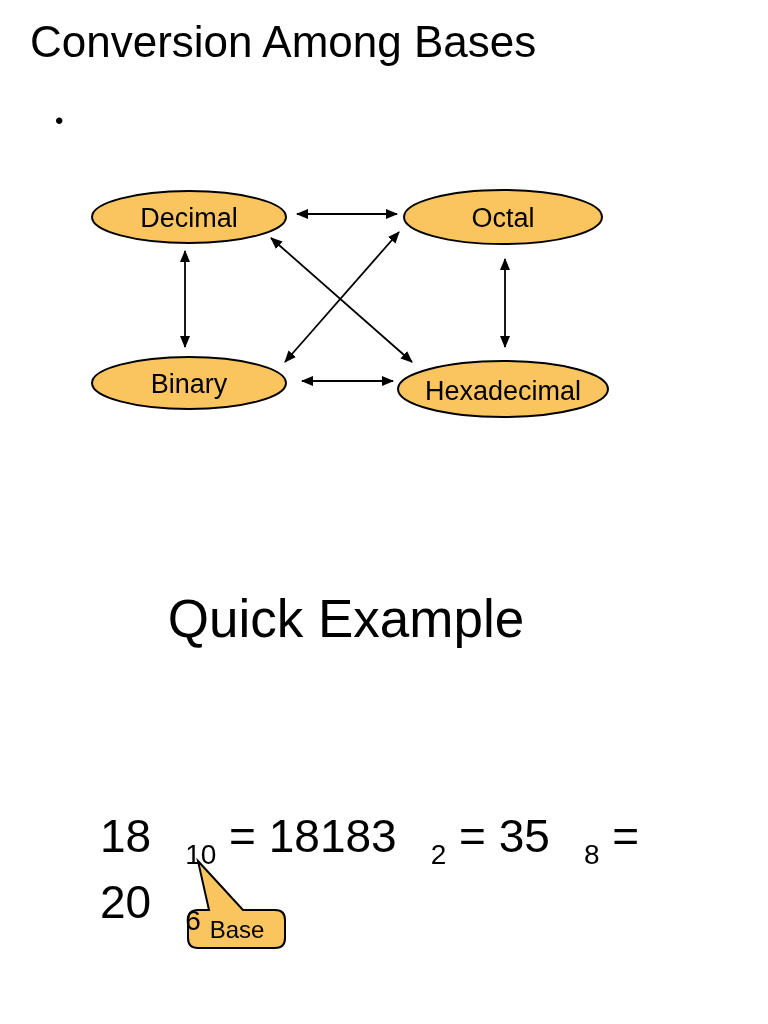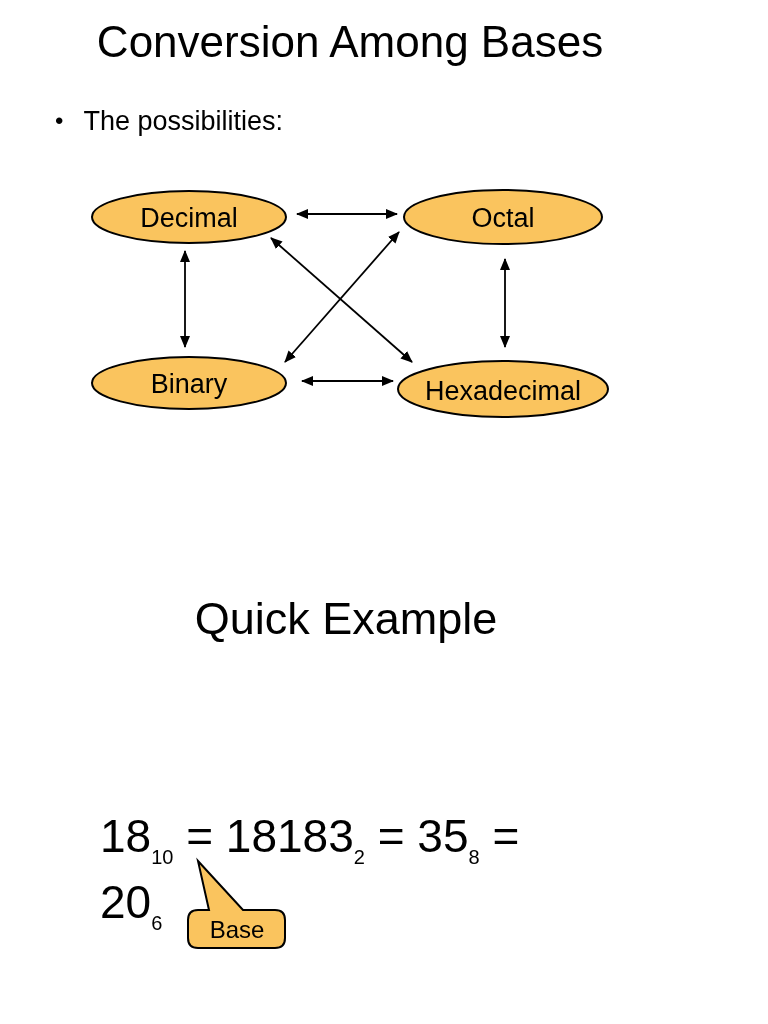--- a/index.html
+++ b/index.html
@@ -3,21 +3,21 @@
 <meta charset="utf-8">
 <style>
   * { margin: 0; padding: 0; box-sizing: border-box; }
   html, body { width: 768px; height: 1024px; background: #ffffff; overflow: hidden; }
   body { font-family: "Liberation Sans", sans-serif; color: #000; position: relative; }
 
   .slide { position: absolute; left: 0; top: 0; width: 768px; height: 1024px; background: #fff; }
 
   .slide-title {
     position: absolute; left: 30px; top: 18px; width: 640px;
-    font-size: 44px; line-height: 48px; text-align: center;
+    font-size: 44px; line-height: 48px; text-align: left;
     color: #000; letter-spacing: 0px;
   }
 
   .bullet-line {
     position: absolute; left: 55px; top: 104px;
     font-size: 27px; line-height: 34px; display: flex; align-items: flex-start;
   }
   .bullet-dot { font-size: 24px; line-height: 34px; margin-right: 20px; }
 
   .diagram-svg { position: absolute; left: 0; top: 0; width: 768px; height: 1024px; }
@@ -29,41 +29,40 @@
   .callout-label {
     font-family: "Liberation Sans", sans-serif;
     font-size: 24px; fill: #000; text-anchor: middle;
   }
   .arrow-line { stroke: #000; stroke-width: 1.8px; fill: none; }
   .node-ellipse { stroke: #000; stroke-width: 2px; }
   .callout-shape { stroke: #000; stroke-width: 2px; }
 
   .section-title {
     position: absolute; left: 26px; top: 594px; width: 640px;
-    font-size: 45px; line-height: 50px; text-align: center;
+    font-size: 53px; line-height: 50px; text-align: center;
   }
 
   .equation {
     position: absolute; left: 100px; top: 803px; width: 500px;
     font-size: 46px; line-height: 66px; white-space: nowrap;
   }
   .equation sub {
-    font-size: 20px; line-height: 0; vertical-align: -12px;
+    font-size: 28px; line-height: 0; vertical-align: -12px; margin-left: 34px;
   }
 </style>
 </head>
 <body>
 
 <div class="slide">
 
   <div class="slide-title">Conversion Among Bases</div>
 
   <div class="bullet-line">
     <span class="bullet-dot">•</span>
-    <span>The possibilities:</span>
   </div>
 
   <svg class="diagram-svg" viewBox="0 0 768 1024" xmlns="http://www.w3.org/2000/svg">
     <defs>
       <marker id="ah" markerUnits="userSpaceOnUse" markerWidth="12" markerHeight="10" refX="11" refY="5" orient="auto-start-reverse" viewBox="0 0 12 10">
         <path d="M0,0 L12,5 L0,10 Z" fill="#000"></path>
       </marker>
     </defs>
 
     <line class="arrow-line" x1="297" y1="214" x2="397" y2="214" marker-start="url(#ah)" marker-end="url(#ah)"></line>

